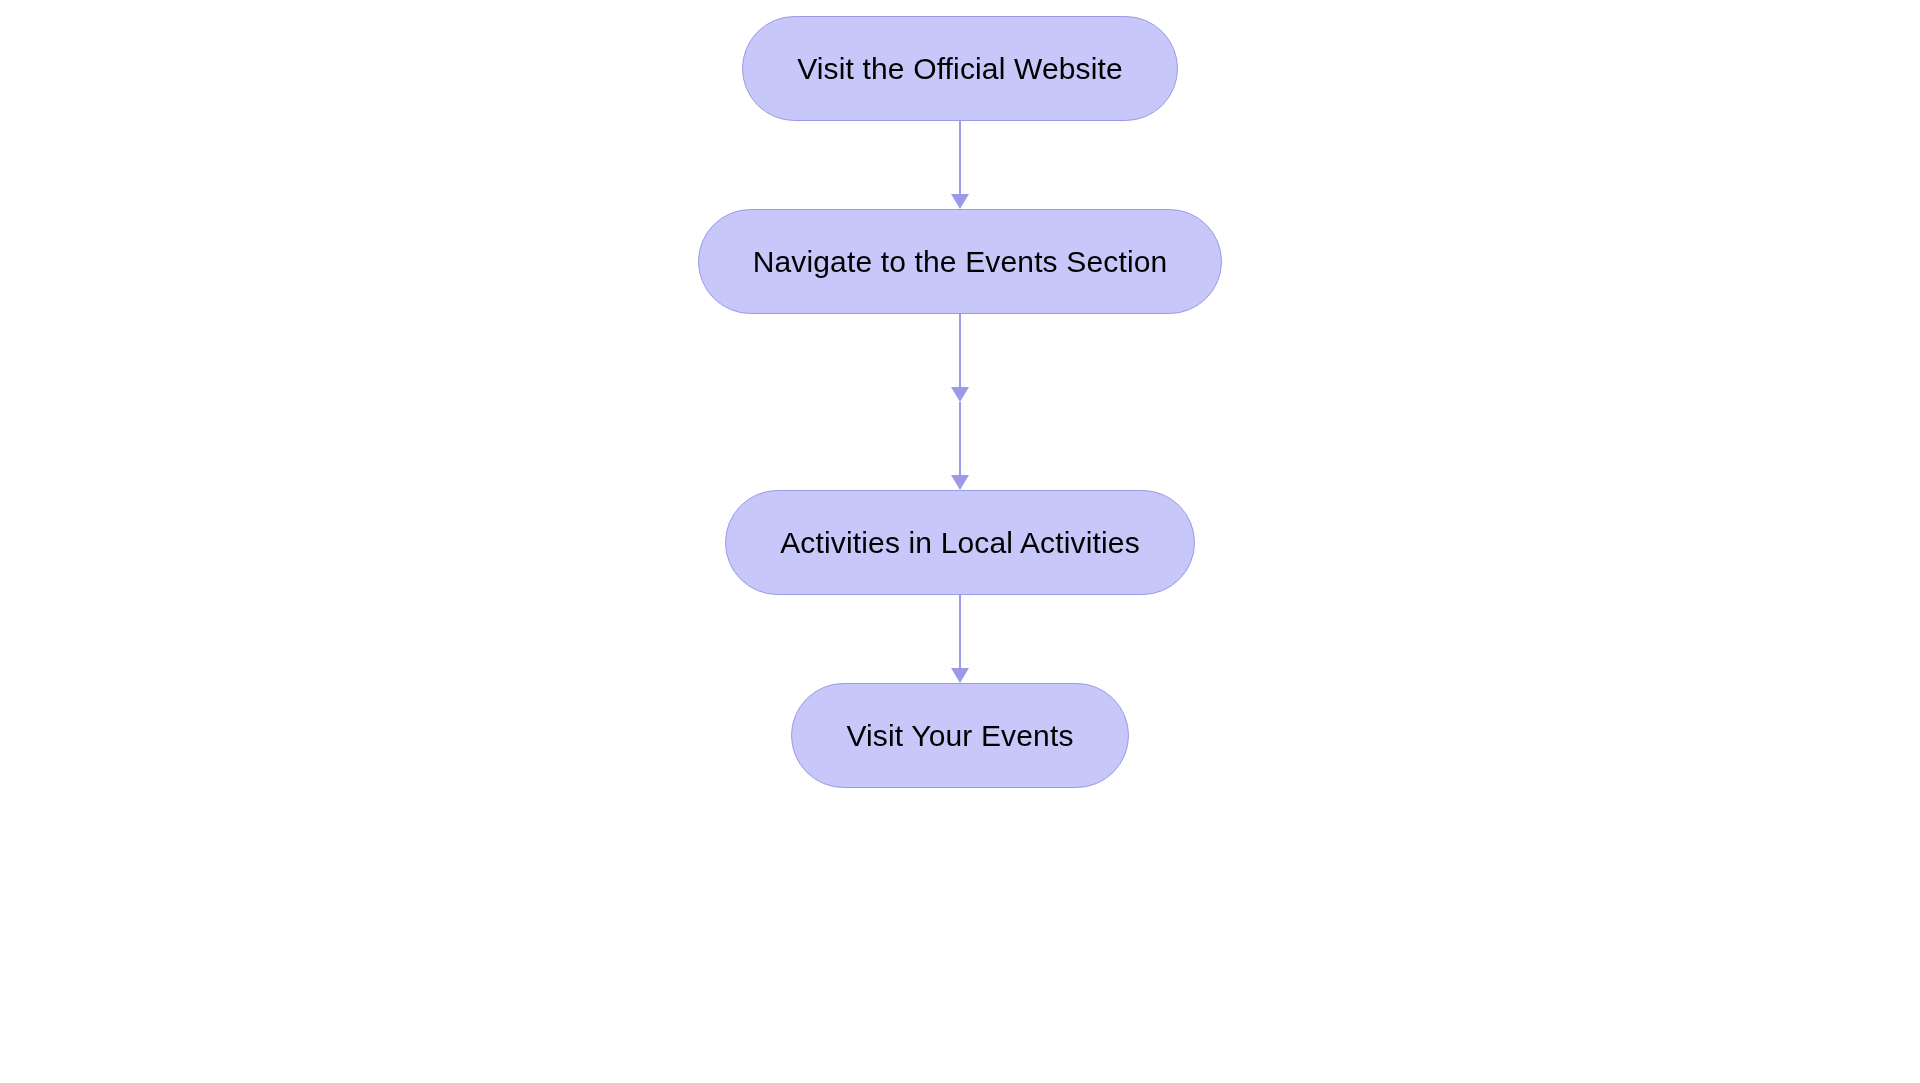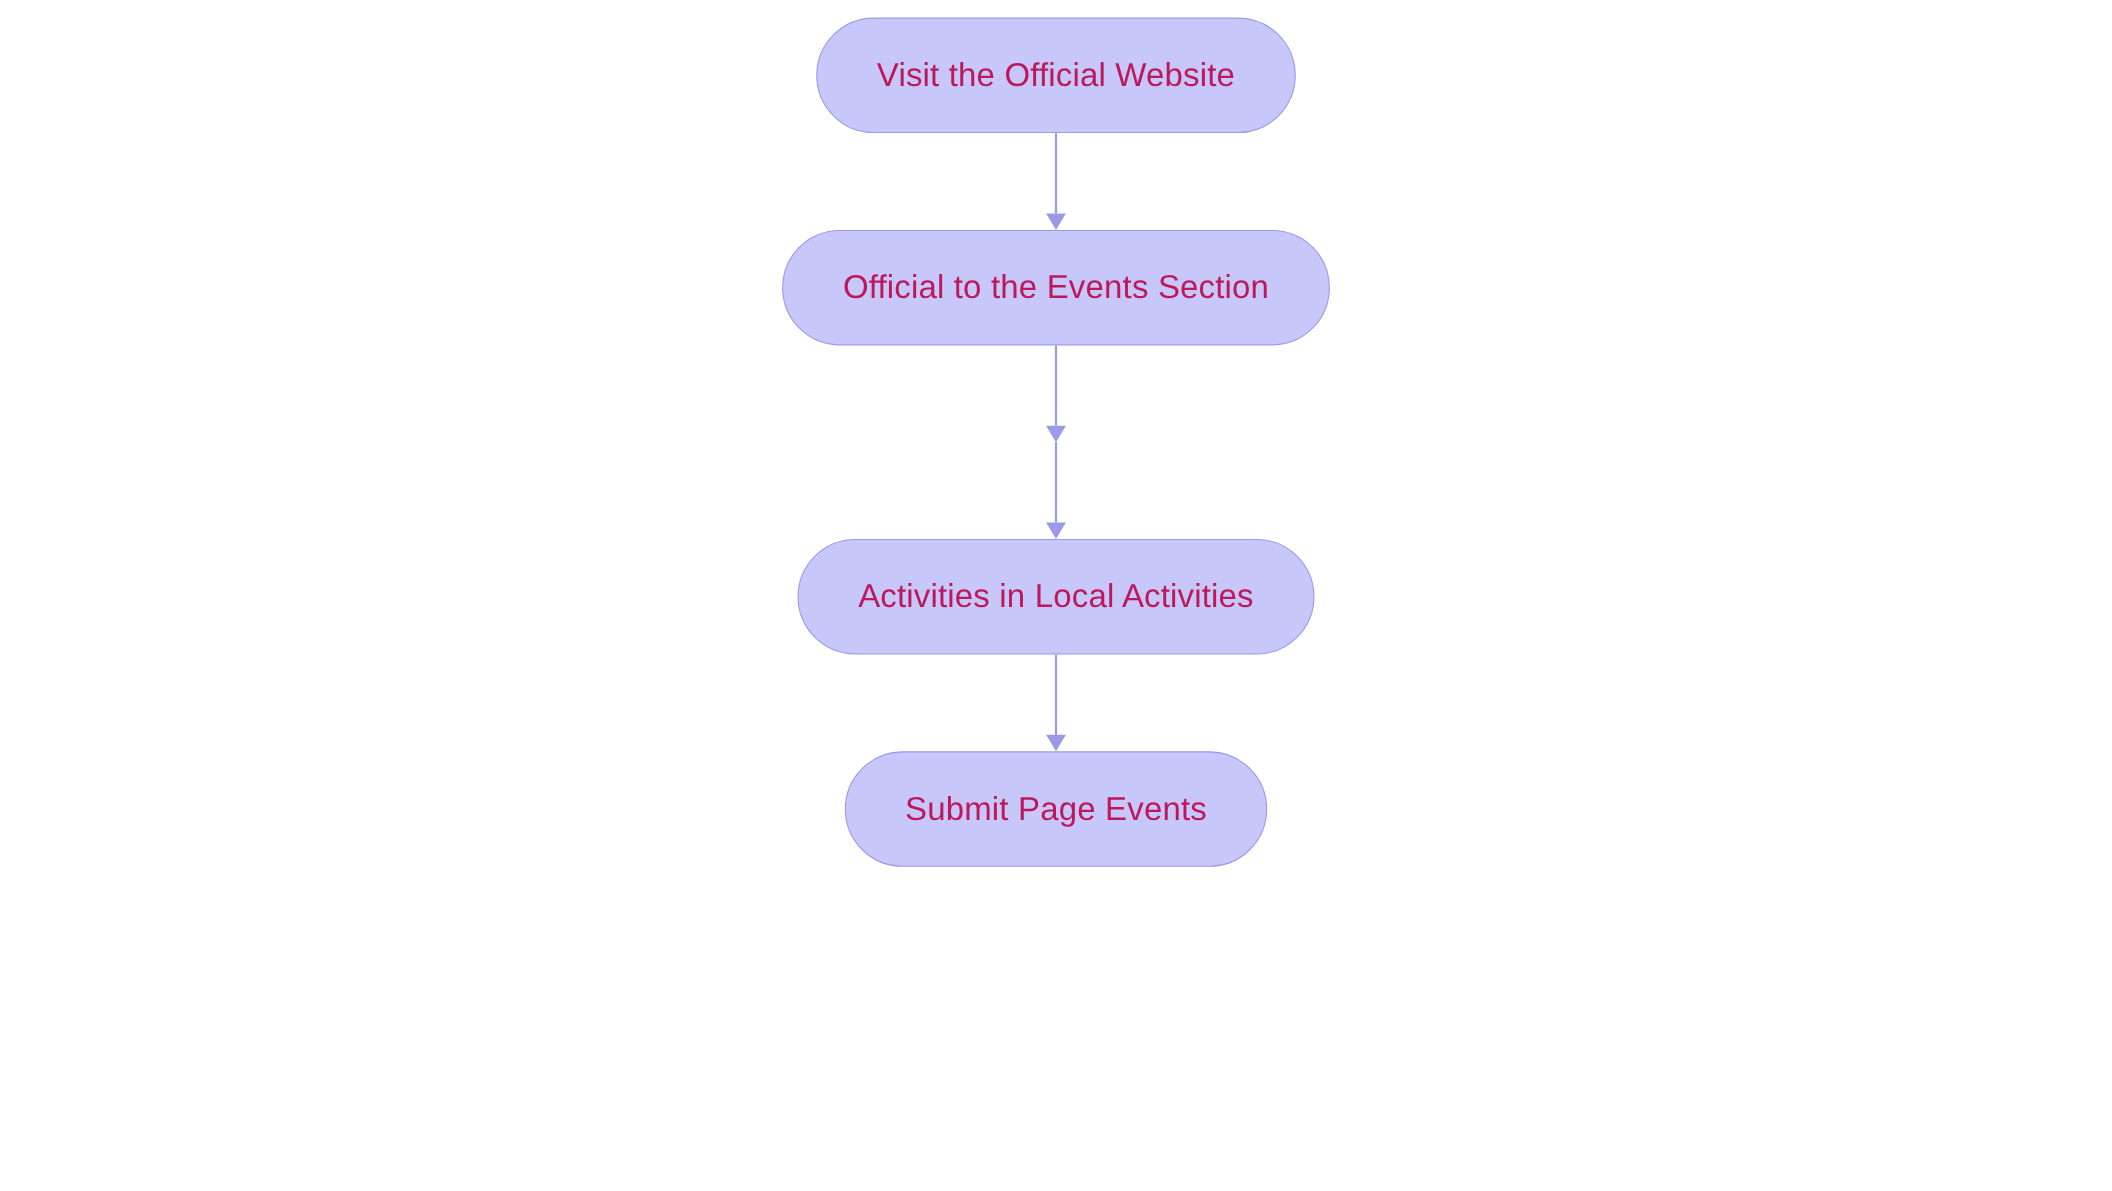--- a/index.html
+++ b/index.html
@@ -41,21 +41,21 @@
     border: 1.6px solid #9a9ae8;
     border-radius: 53px;
     display: flex;
     align-items: center;
     justify-content: center;
     padding: 0 54px;
     white-space: nowrap;
   }
 
   .node-label {
-    color: #be185d;
+    color: #000000;
     font-size: 30px;
     font-family: "Liberation Sans", sans-serif;
     font-weight: 400;
     letter-spacing: 0.15px;
     line-height: 1;
   }
 
   .connector {
     width: 28px;
     display: flex;
@@ -104,21 +104,21 @@
     <div class="node">
       <span class="node-label">Visit the Official Website</span>
     </div>
 
     <div class="connector c1">
       <div class="connector-line"></div>
       <div class="connector-arrowhead"></div>
     </div>
 
     <div class="node">
-      <span class="node-label">Official to the Events Section</span>
+      <span class="node-label">Navigate to the Events Section</span>
     </div>
 
     <div class="connector c2">
       <div class="connector-line"></div>
       <div class="connector-arrowhead"></div>
     </div>
 
 
     <div class="connector c3">
       <div class="connector-line"></div>
@@ -128,17 +128,17 @@
     <div class="node">
       <span class="node-label">Activities in Local Activities</span>
     </div>
 
     <div class="connector c4">
       <div class="connector-line"></div>
       <div class="connector-arrowhead"></div>
     </div>
 
     <div class="node">
-      <span class="node-label">Submit Page Events</span>
+      <span class="node-label">Visit Your Events</span>
     </div>
 
   </div>
 </div>
 
 </body></html>

